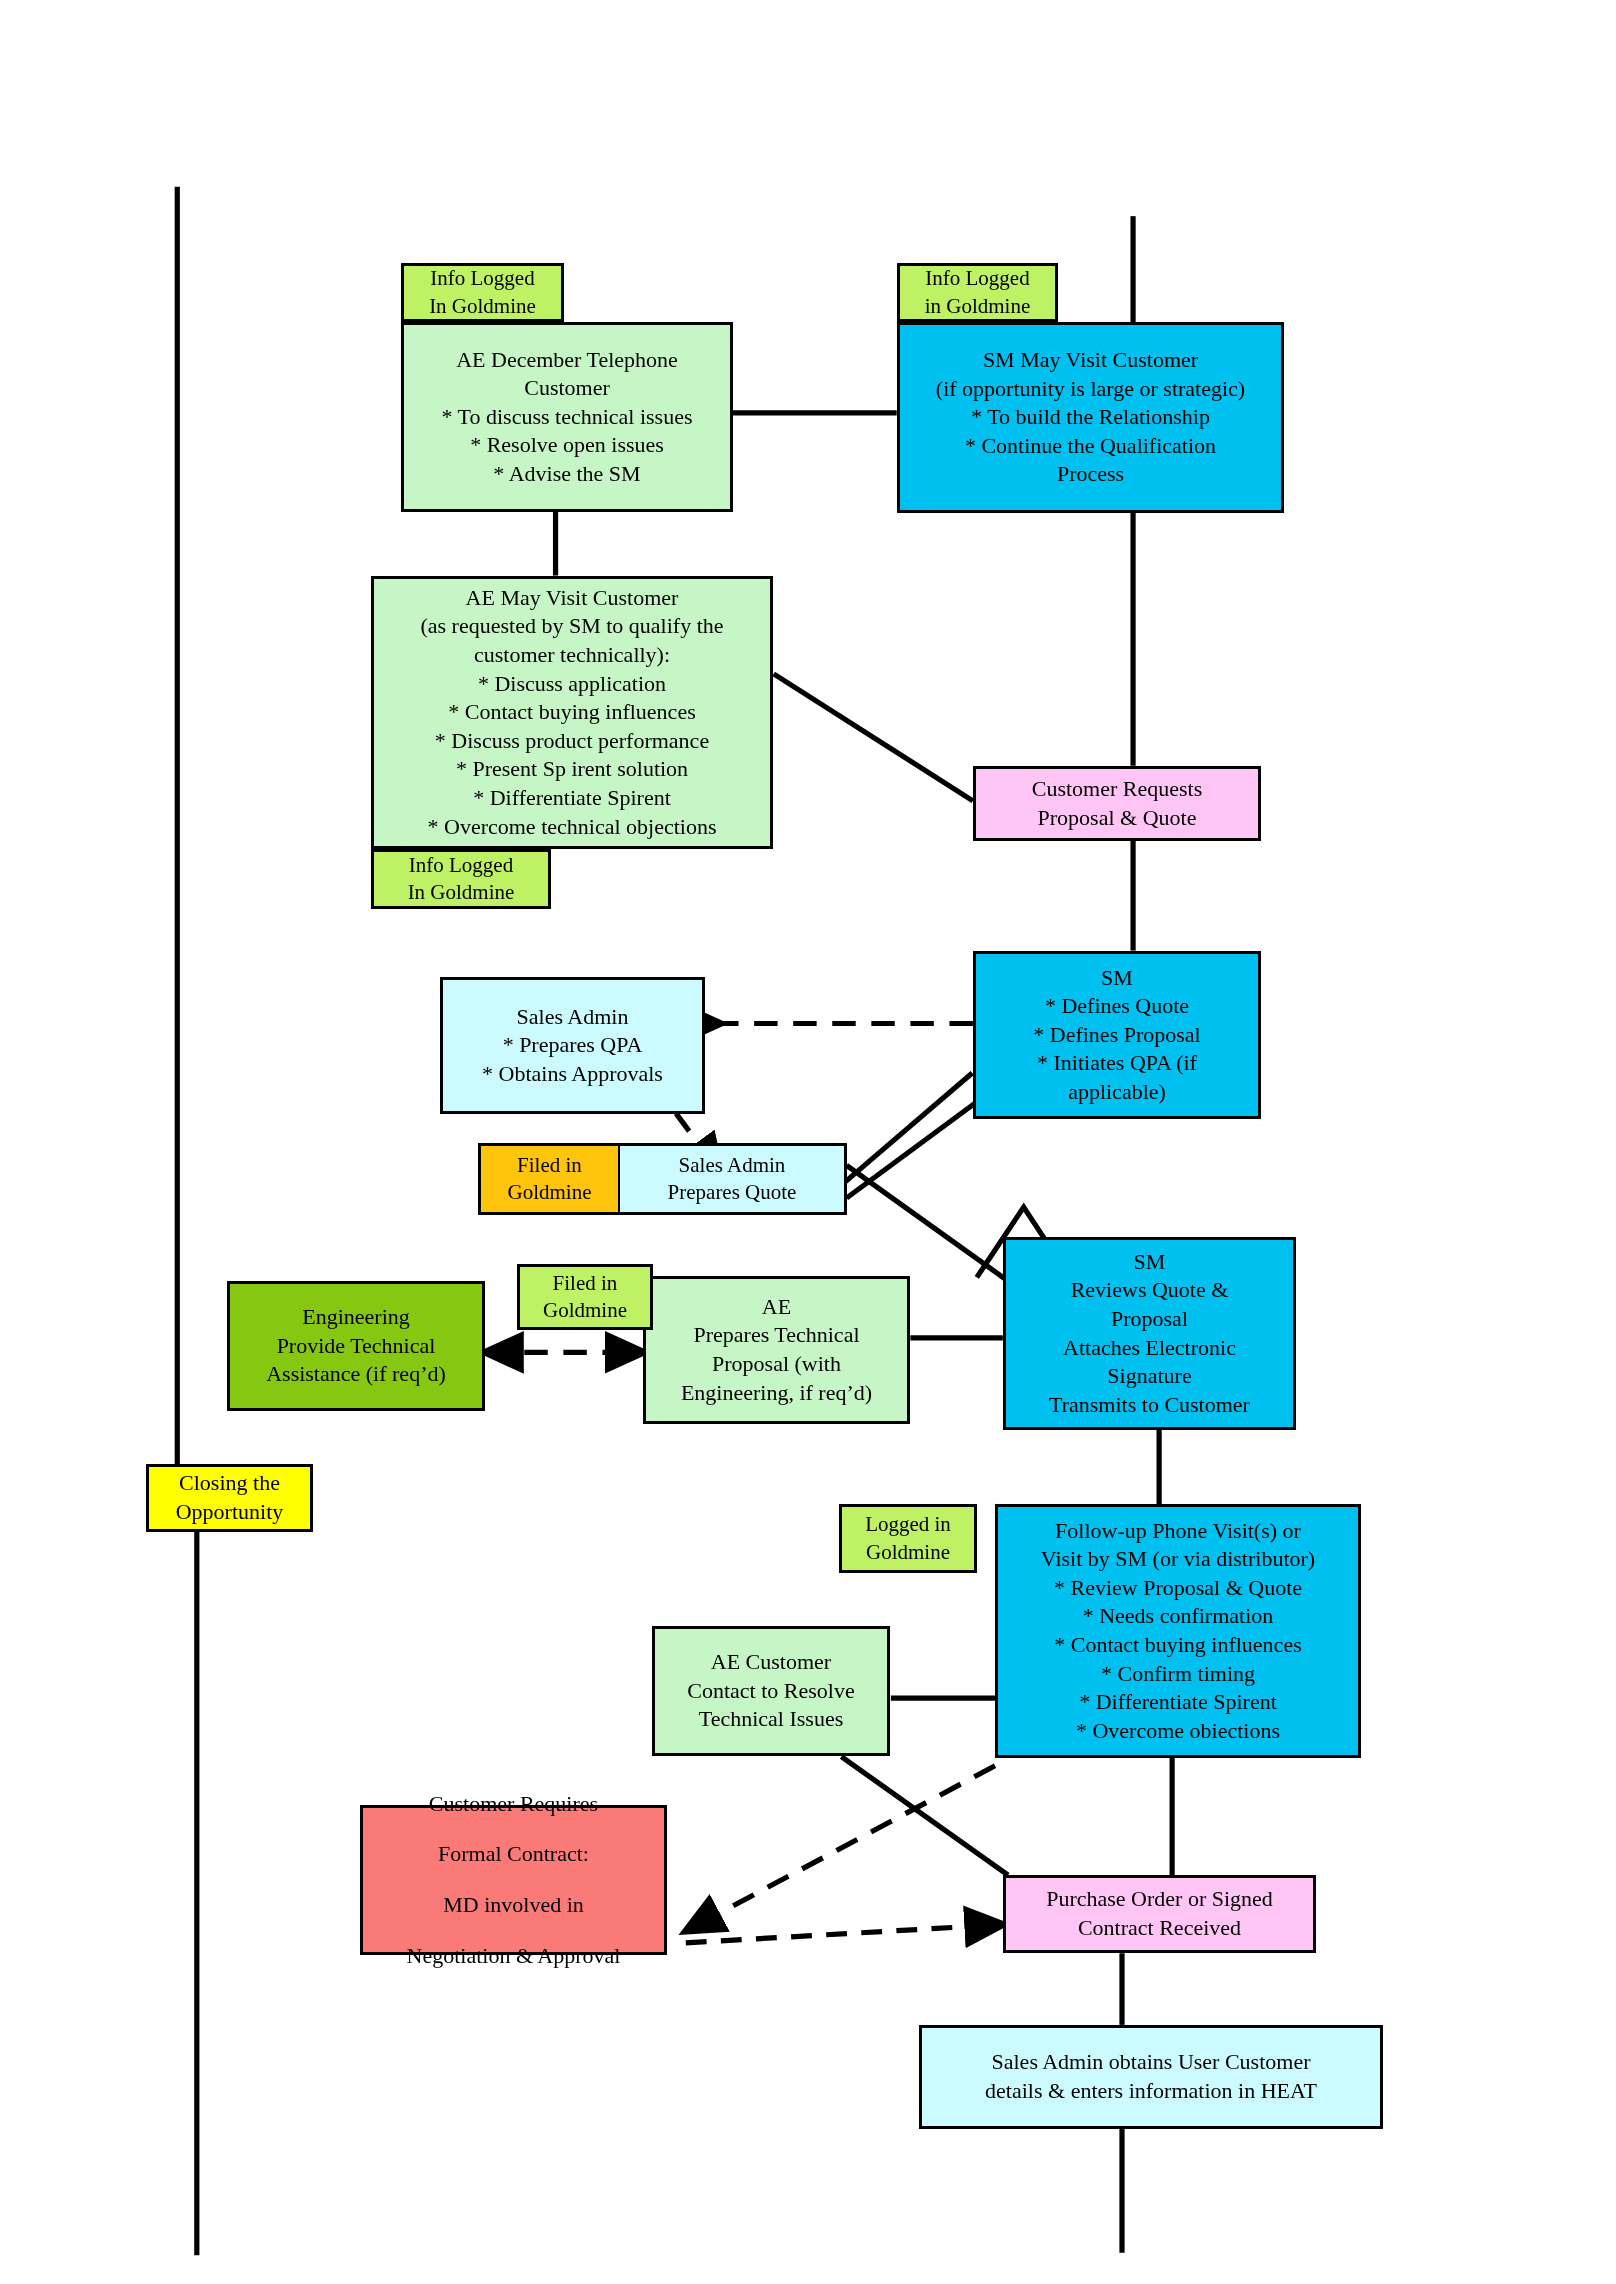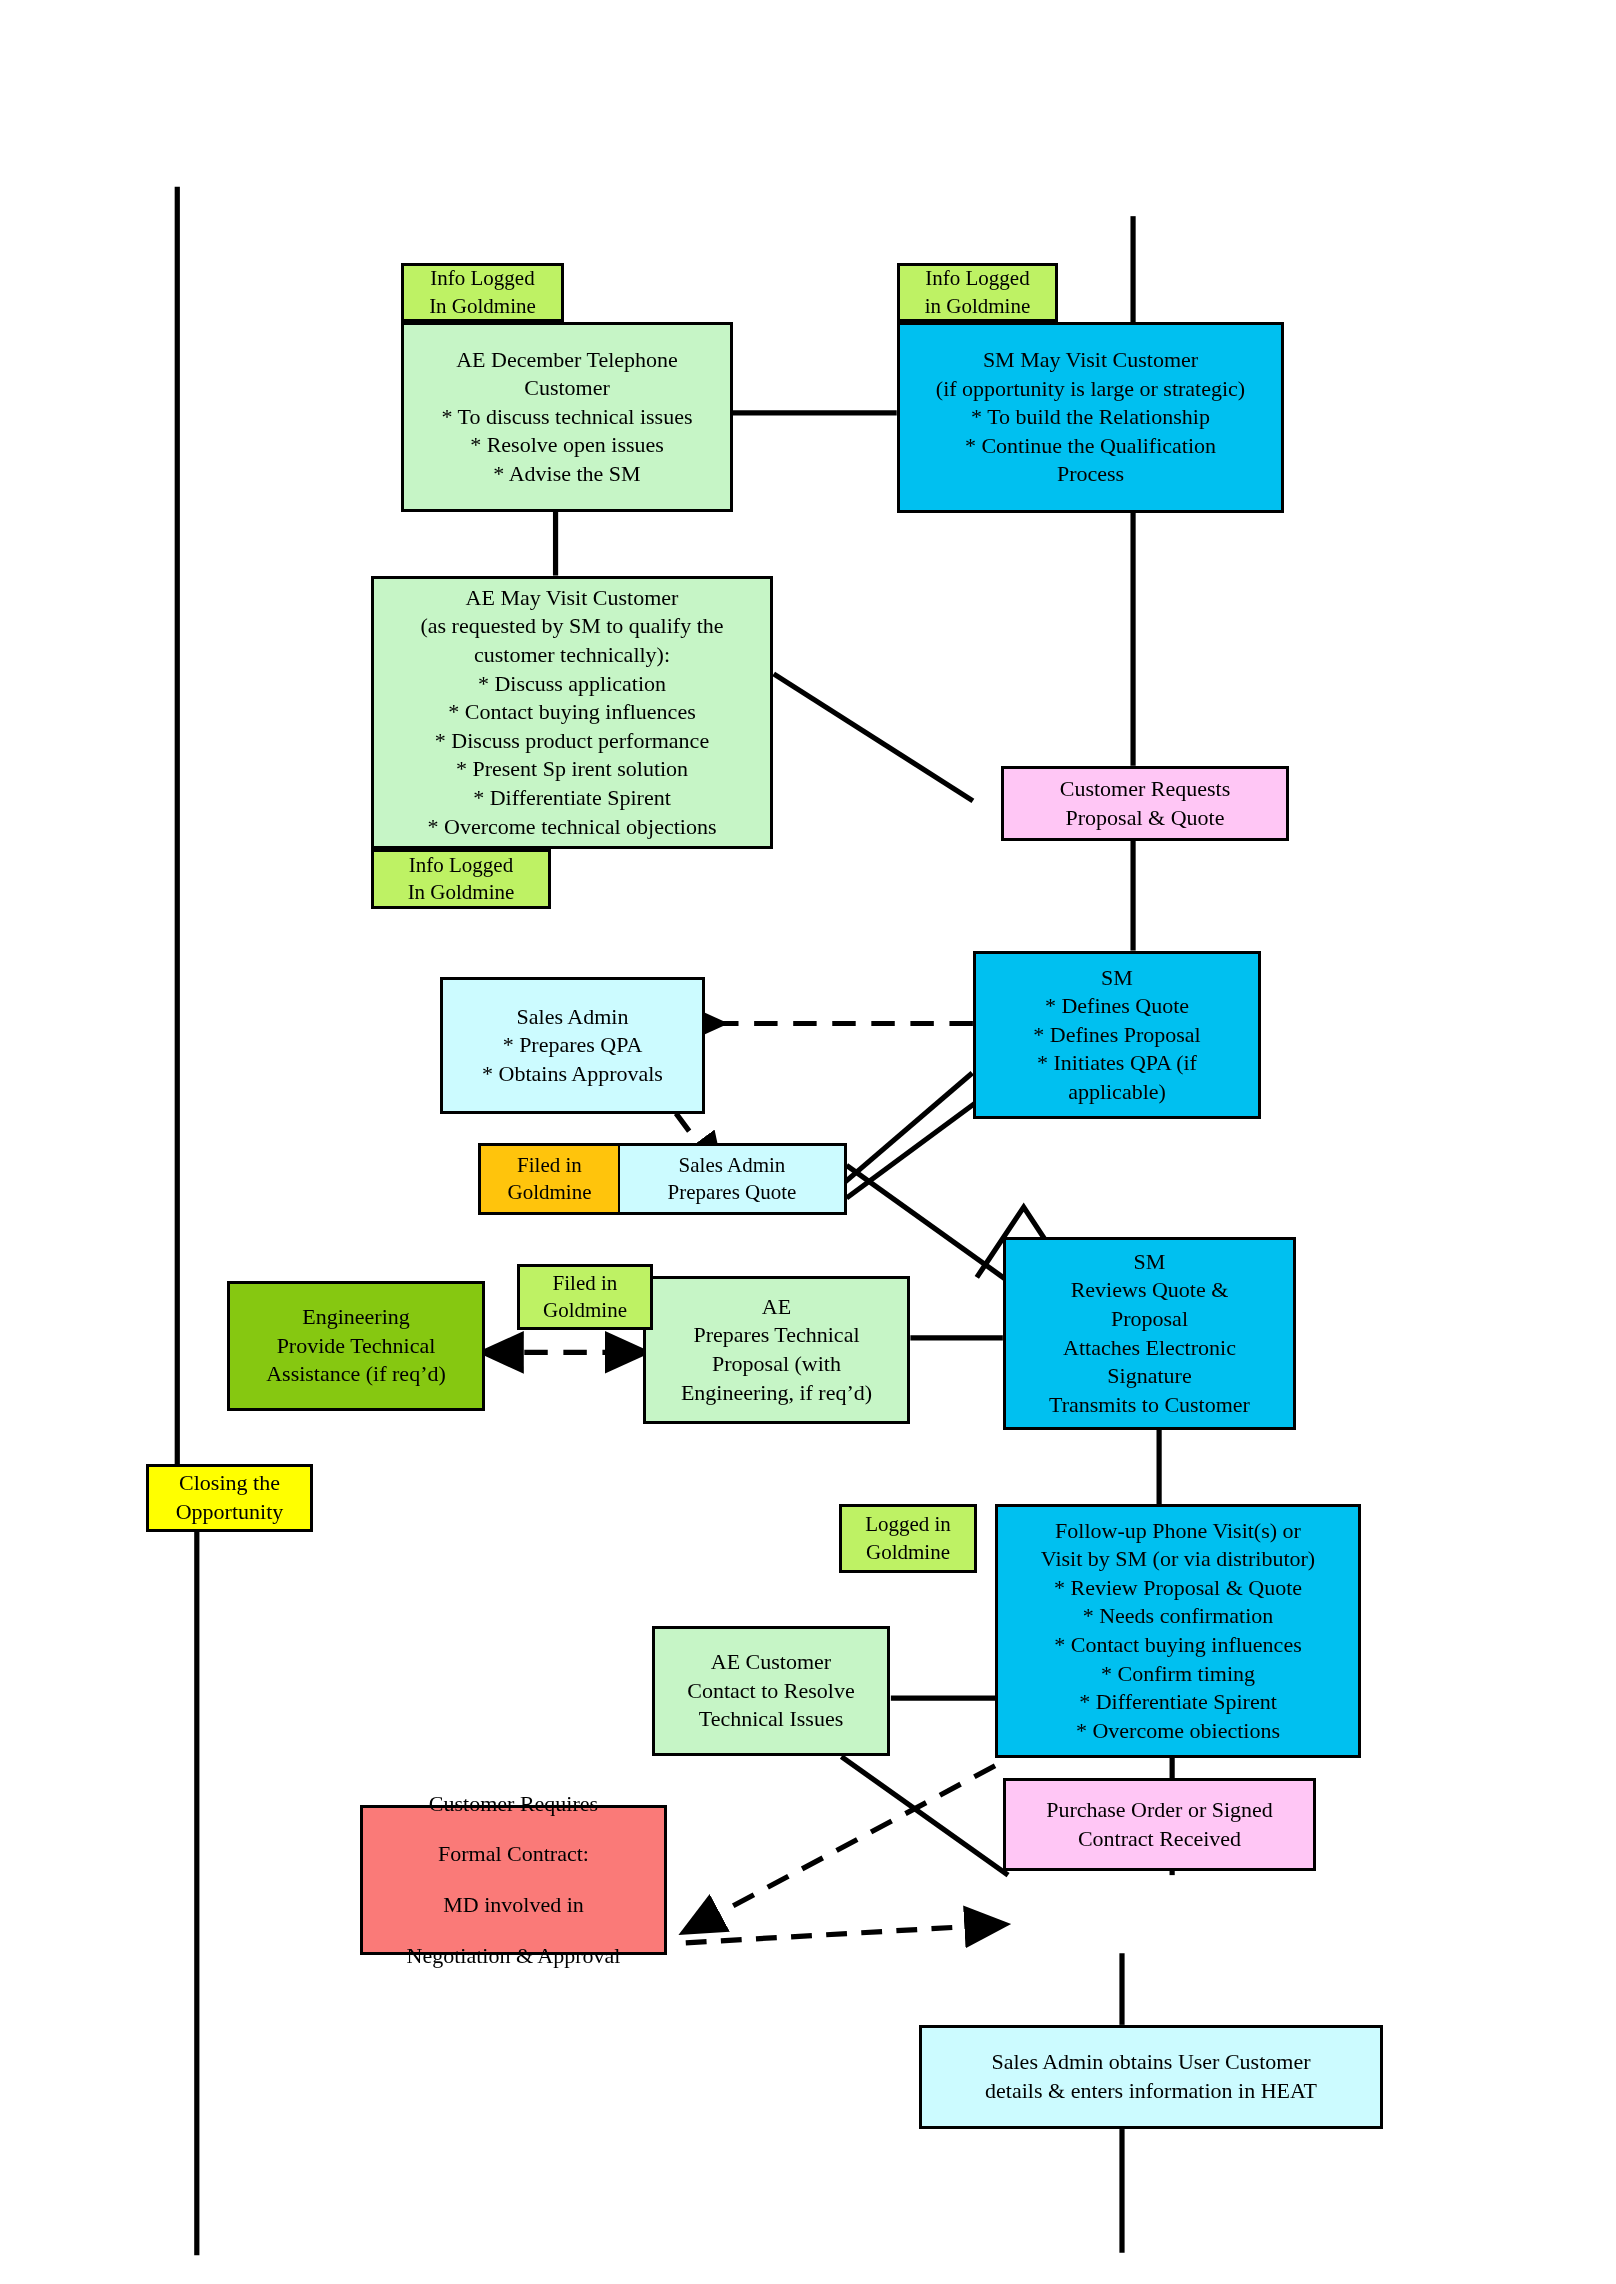--- a/index.html
+++ b/index.html
@@ -128,21 +128,21 @@
     <span class="ln">* Present Sp irent solution</span>
     <span class="ln">* Differentiate Spirent</span>
     <span class="ln">* Overcome technical objections</span>
   </div>
 
   <div class="tag" style="left:371px;top:849px;width:180px;height:60px;">
     <span class="ln">Info Logged</span>
     <span class="ln">In Goldmine</span>
   </div>
 
-  <div class="node pink" style="left:973px;top:766px;width:288px;height:75px;margin-left:28px;">
+  <div class="node pink" style="left:973px;top:766px;width:288px;height:75px;">
     <span class="ln">Customer Requests</span>
     <span class="ln">Proposal &amp; Quote</span>
   </div>
 
   <div class="node ltcyan" style="left:440px;top:977px;width:265px;height:137px;">
     <span class="ln">Sales Admin</span>
     <span class="ln">* Prepares QPA</span>
     <span class="ln">* Obtains Approvals</span>
   </div>
 
@@ -219,21 +219,21 @@
     <span class="ln">Technical Issues</span>
   </div>
 
   <div class="node red" style="left:360px;top:1805px;width:307px;height:150px;gap:22px;">
     <span class="ln">Customer Requires</span>
     <span class="ln">Formal Contract:</span>
     <span class="ln">MD involved in</span>
     <span class="ln">Negotiation &amp; Approval</span>
   </div>
 
-  <div class="node pink" style="left:1003px;top:1778px;width:313px;height:93px;">
+  <div class="node pink" style="left:1003px;top:1875px;width:313px;height:78px;">
     <span class="ln">Purchase Order or Signed</span>
     <span class="ln">Contract Received</span>
   </div>
 
   <div class="node ltcyan" style="left:919px;top:2025px;width:464px;height:104px;">
     <span class="ln">Sales Admin obtains User Customer</span>
     <span class="ln">details &amp; enters information in HEAT</span>
   </div>
 
 </div>

